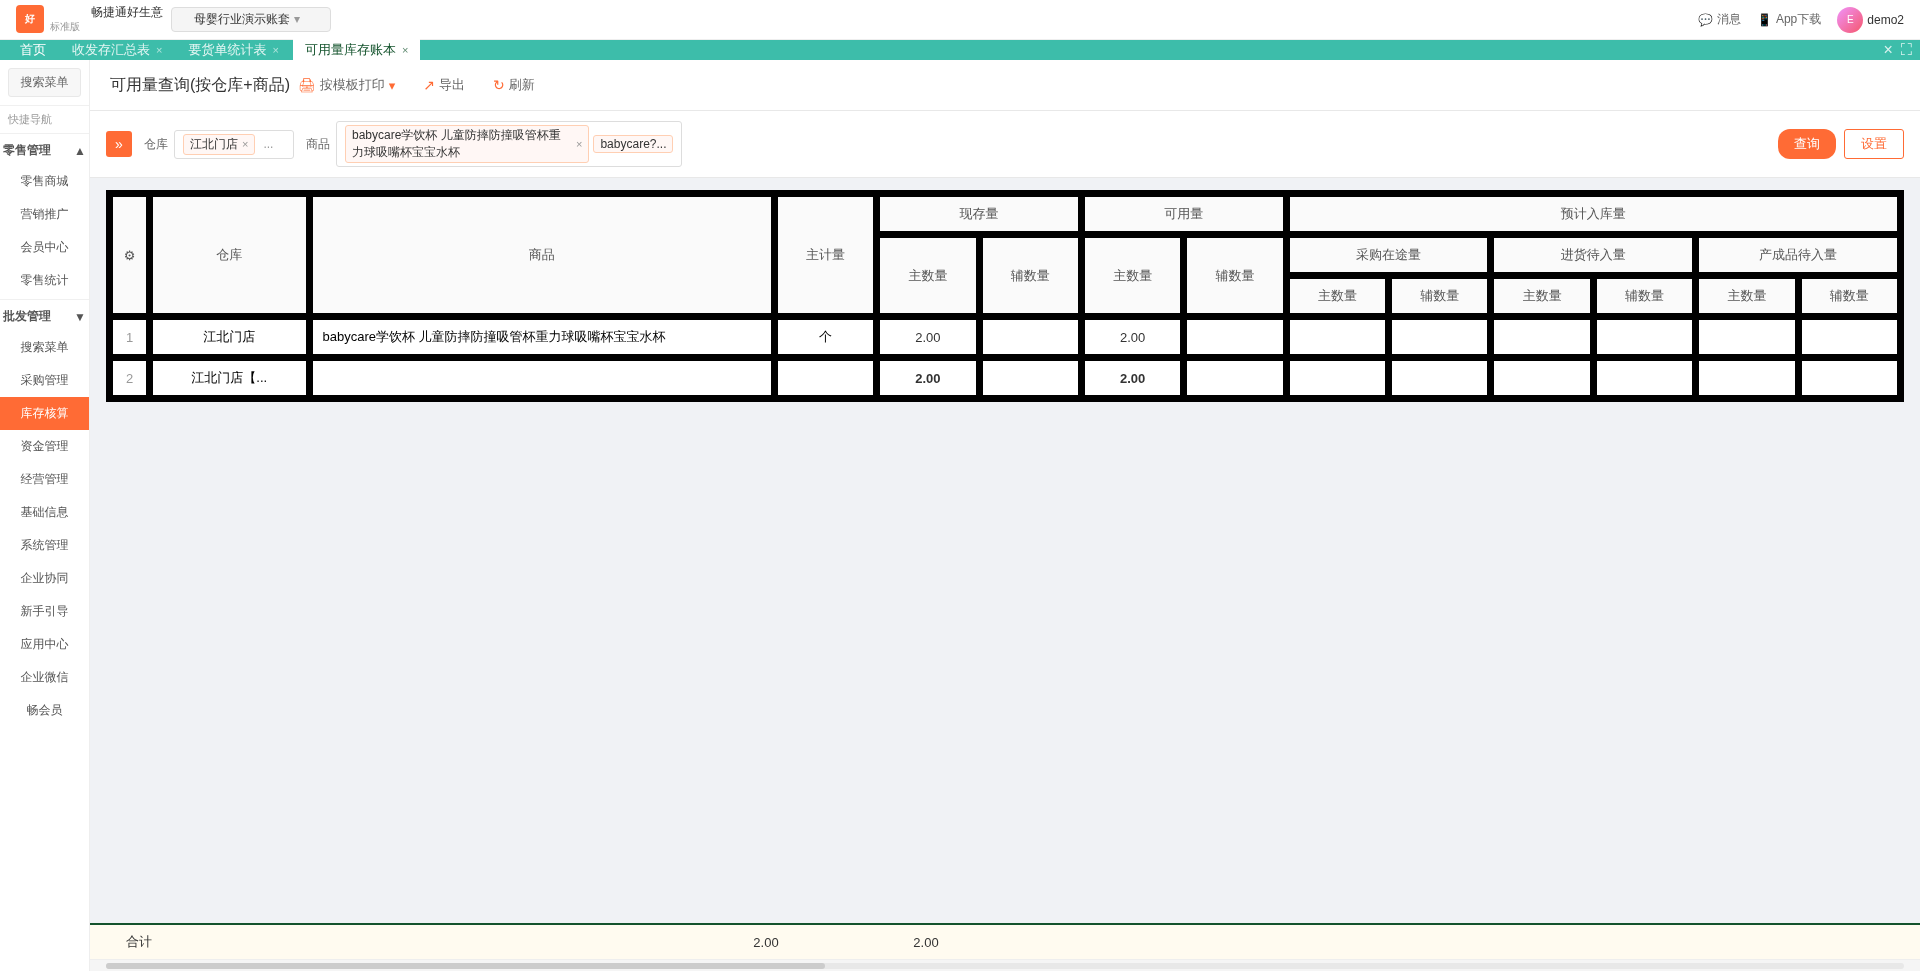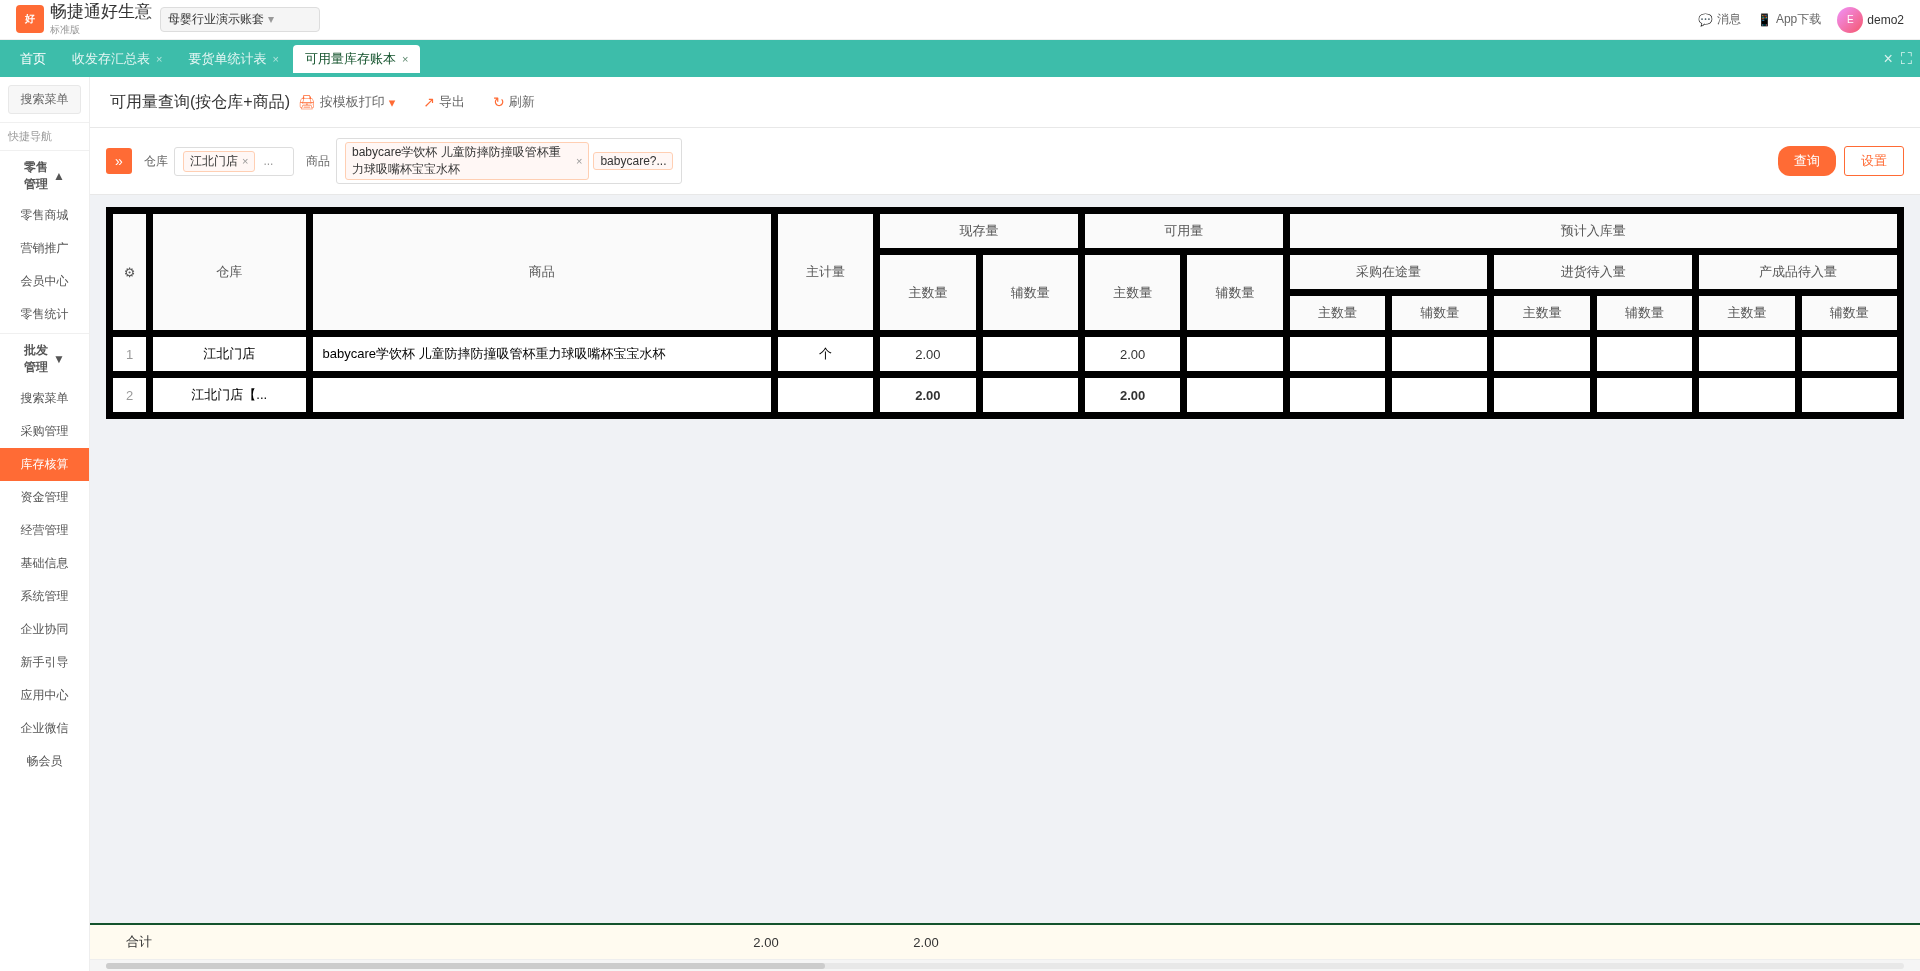--- a/index.html
+++ b/index.html
@@ -12,31 +12,31 @@
       display: flex;
       align-items: center;
       justify-content: space-between;
       padding: 0 16px;
       border-bottom: 1px solid #eee;
       flex-shrink: 0;
     }
     .top-bar-left { display: flex; align-items: center; gap: 8px; }
     .logo-area { display: flex; align-items: center; gap: 6px; }
     .logo-icon { width: 28px; height: 28px; background: #ff6b35; border-radius: 4px; display: flex; align-items: center; justify-content: center; color: white; font-size: 10px; font-weight: bold; }
-    .logo-text { font-size: 17px; color: #333; line-height: 1.2; }
+    .logo-text { font-size: 12px; color: #333; line-height: 1.2; margin-left: 41px; }
     .logo-subtext { font-size: 10px; color: #999; }
-    .industry-selector { display: flex; align-items: center; gap: 4px; background: #f5f5f5; border: 1px solid #ddd; border-radius: 4px; padding: 3px 7px; cursor: pointer; font-size: 12px; color: #333; min-width: 160px; }
+    .industry-selector { display: flex; align-items: center; gap: 4px; background: #f5f5f5; border: 1px solid #ddd; border-radius: 4px; padding: 3px 22px; cursor: pointer; font-size: 12px; color: #333; min-width: 160px; }
     .top-bar-right { display: flex; align-items: center; gap: 16px; }
     .top-bar-action { display: flex; align-items: center; gap: 4px; font-size: 12px; color: #666; cursor: pointer; }
     .user-avatar { width: 26px; height: 26px; border-radius: 50%; background: linear-gradient(135deg, #f093fb, #f5576c); display: flex; align-items: center; justify-content: center; color: white; font-size: 10px; }
     .username { font-size: 12px; color: #333; cursor: pointer; }
 
     
     .tab-bar {
-      height: 37px;
+      height: 20px;
       background: #3dbdaa;
       display: flex;
       align-items: center;
       padding: 0 8px;
       flex-shrink: 0;
       gap: 2px;
       position: relative;
     }
     .tab-item {
       height: 28px;
@@ -97,21 +97,21 @@
       cursor: pointer;
       text-align: center;
       display: flex;
       flex-direction: column;
       align-items: center;
       gap: 3px;
     }
     .sidebar-item.active { background: #ff6b35; color: white; }
     .sidebar-divider { height: 1px; background: #f0f0f0; margin: 2px 0; }
     .sidebar-group-header {
-      padding: 6px 24px;
+      padding: 6px 3px;
       font-size: 12px;
       color: #555;
       cursor: pointer;
       display: flex;
       align-items: center;
       justify-content: space-between;
       font-weight: bold;
     }
 
     

